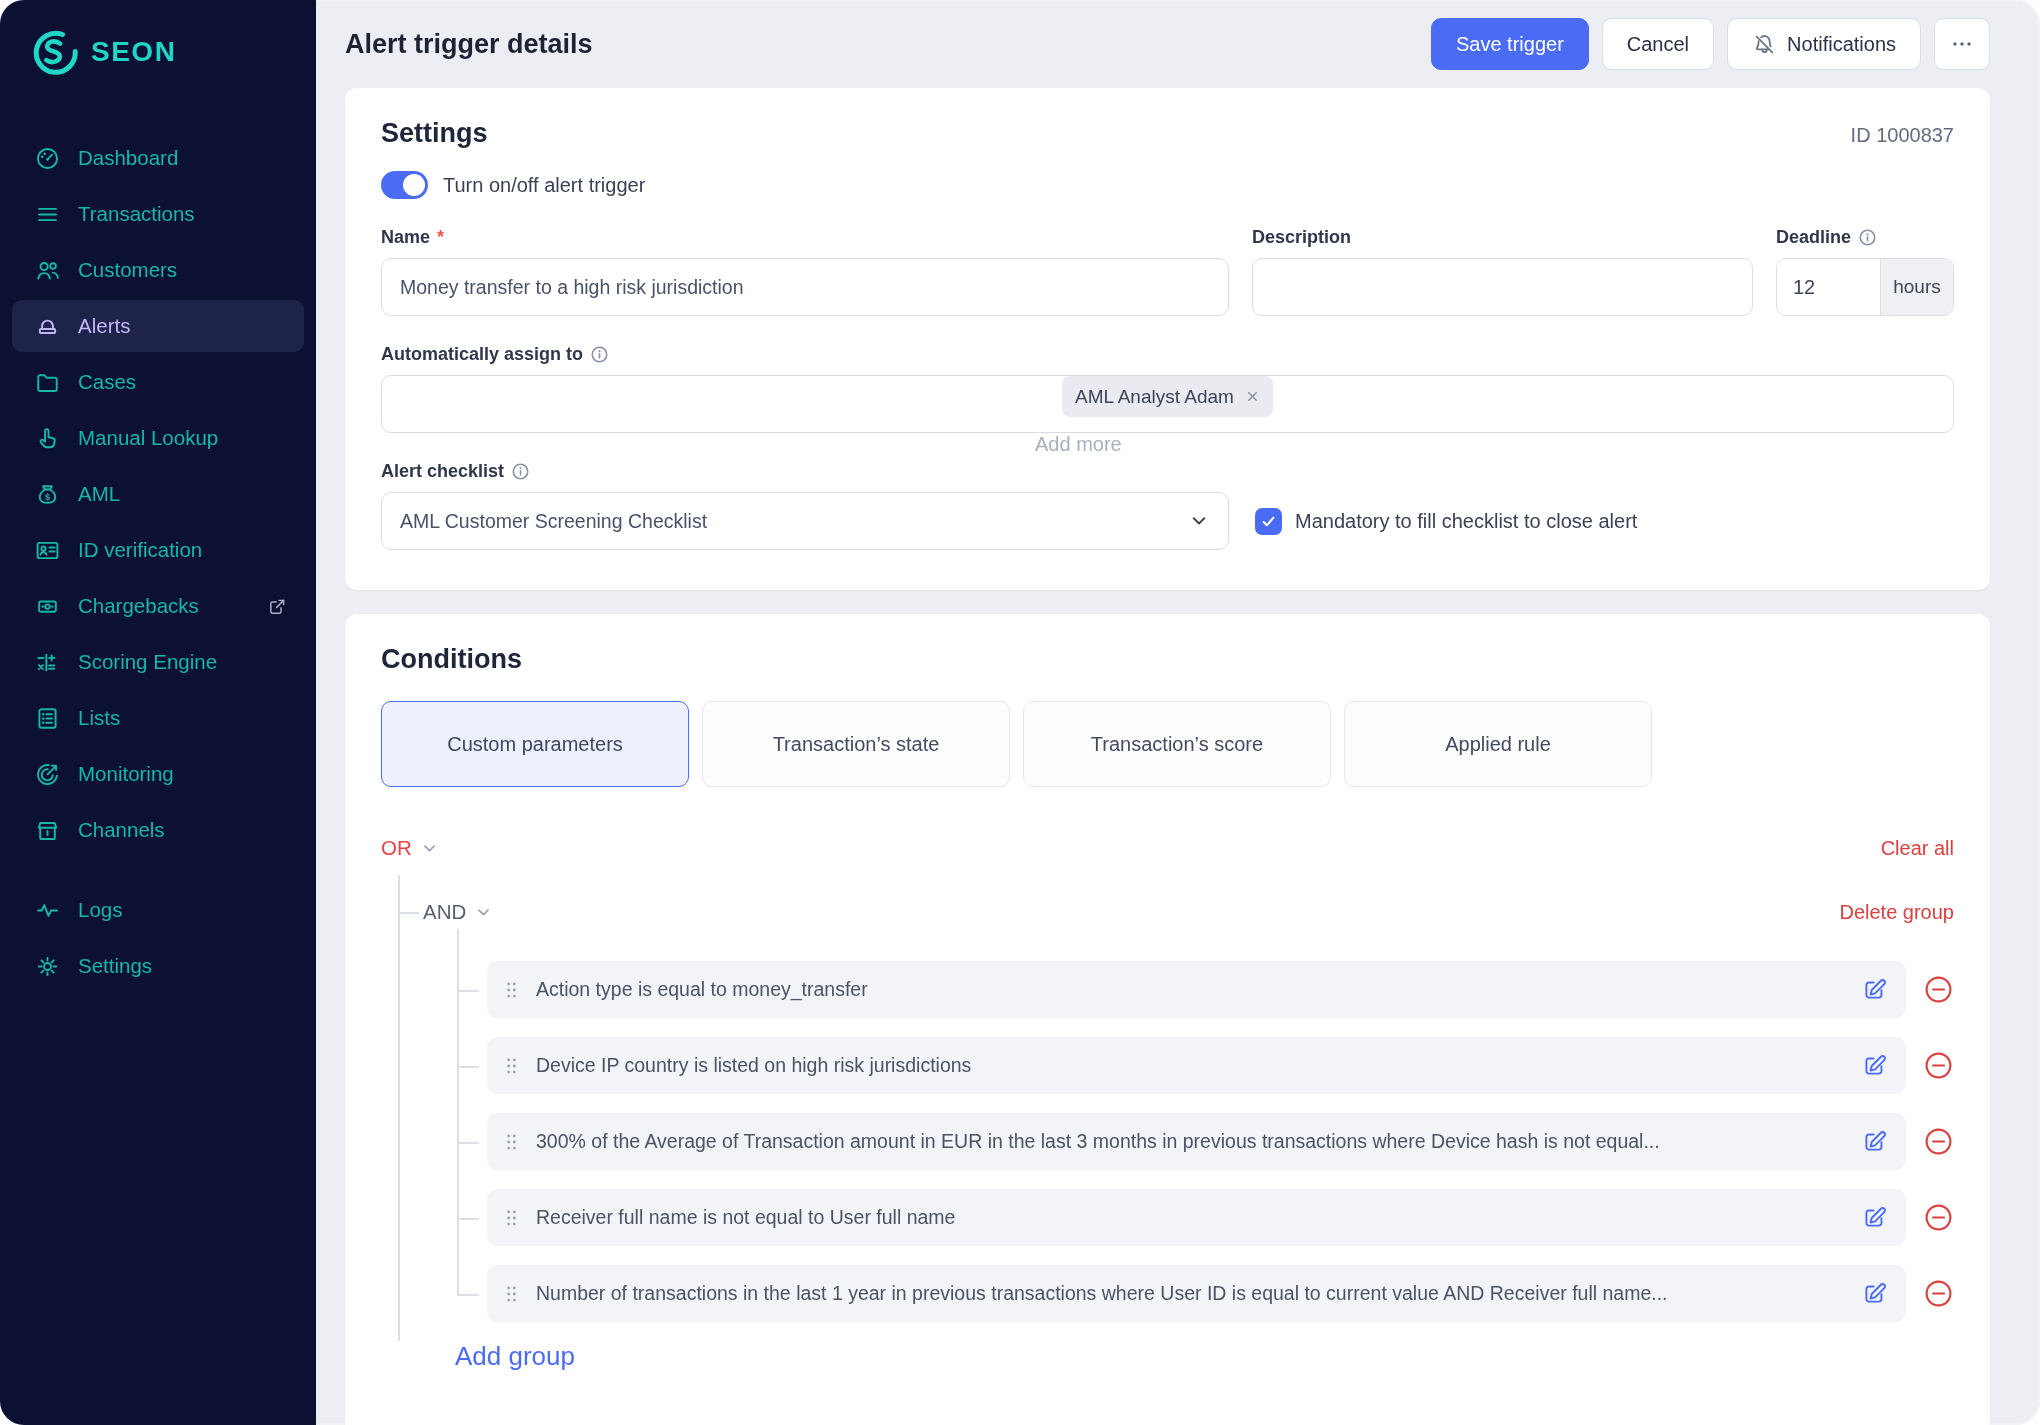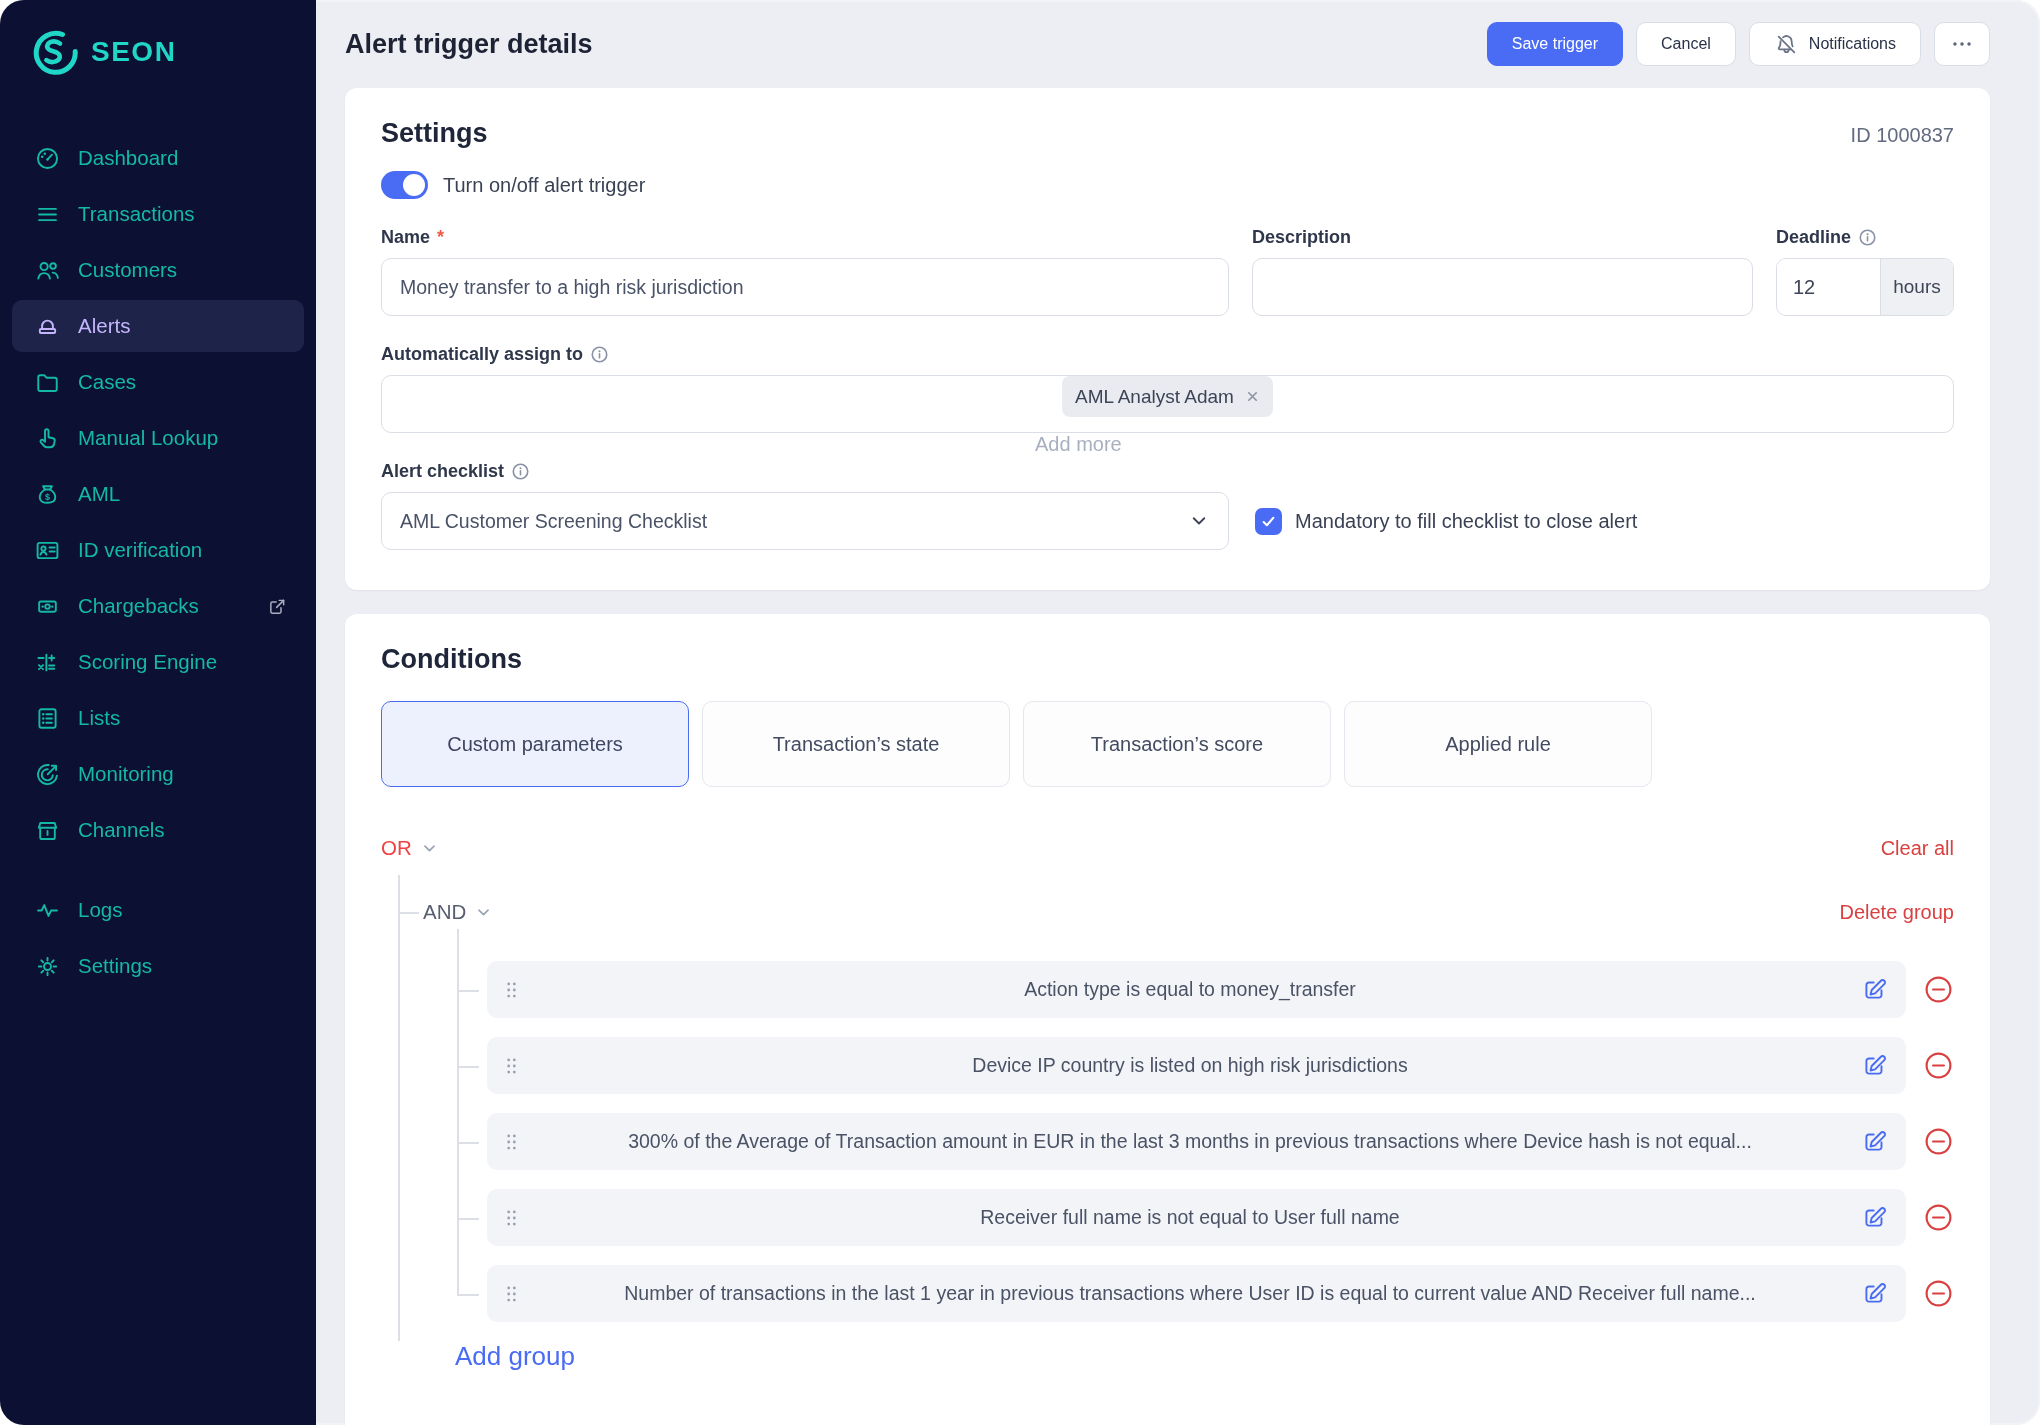--- a/index.html
+++ b/index.html
@@ -22,21 +22,21 @@
   .nav-item .nav-ic{width:27px; height:27px; flex:none;}
   .nav-ext{margin-left:auto; width:21px; height:21px; color:#a9aec0;}
   .nav-gap{height:24px;}
   svg.icon{fill:none; stroke:currentColor; stroke-width:1.7; stroke-linecap:round; stroke-linejoin:round;}
 
   
   .main{flex:1; min-width:0; display:flex; flex-direction:column; overflow:hidden;}
   .topbar{flex:none; height:88px; display:flex; align-items:center; padding:0 50px 0 29px;}
   .page-title{font-size:27px; font-weight:bold; color:#1d2334;}
   .topbar-actions{margin-left:auto; display:flex; gap:13px; align-items:center;}
-  .btn{height:44px; border:1.5px solid var(--border); background:#fff; border-radius:10px; font-size:16px; color:#2b3247; display:flex; align-items:center; gap:10px; padding:0 24px; cursor:pointer; font-family:inherit;}
+  .btn{height:52px; border:1.5px solid var(--border); background:#fff; border-radius:10px; font-size:20px; color:#2b3247; display:flex; align-items:center; gap:10px; padding:0 24px; cursor:pointer; font-family:inherit;}
   .btn-primary{background:var(--accent); border-color:var(--accent); color:#fff;}
   .btn-more{width:56px; justify-content:center; padding:0; color:#5d6579;}
   .btn .bicon{width:25px; height:25px; color:#6b7487;}
 
   .content{padding:0 50px 0 29px;}
   .card{background:#fff; border-radius:12px; box-shadow:0 1px 2px rgba(16,24,40,.05); padding:30px 36px 40px;}
   .card + .card{margin-top:24px;}
   .card-head{display:flex; align-items:baseline;}
   .card-title{font-size:27px; font-weight:bold; color:#20263a;}
   .record-id{margin-left:auto; font-size:20px; color:#626b80;}
@@ -82,21 +82,21 @@
   .vline-and{left:76px; top:96px; height:365px;}
   .op-row{display:flex; align-items:center; height:30px;}
   .op{display:flex; align-items:center; gap:8px; font-size:20.5px; cursor:pointer;}
   .op-or{color:#ef4444;}
   .op-and{color:#565e70;}
   .op .chev{width:19px; height:19px; color:#9aa2b4;}
   .and-row{margin-top:34px; padding-left:42px; position:relative;}
   .and-row::before{content:""; position:absolute; left:17px; top:50%; width:21px; height:2px; background:var(--line);}
   .link-danger{margin-left:auto; color:var(--danger); font-size:20px; cursor:pointer;}
   .rules{margin-top:34px; padding-left:106px;}
-  .rule-line{position:relative; display:flex; align-items:center; margin-bottom:19px;text-align:center;}
+  .rule-line{position:relative; display:flex; align-items:center; margin-bottom:19px;}
   .rule-line::before{content:""; position:absolute; left:-30px; top:50%; width:22px; height:2px; background:var(--line);}
   .rule-row{flex:1; min-width:0; height:57px; background:#f3f4f7; border-radius:10px; display:flex; align-items:center; gap:17px; padding:0 18px 0 17px;}
   .grip{width:15px; height:22px; color:#98a0b3; cursor:grab; flex:none;}
   .rule-text{flex:1; min-width:0; font-size:19.5px; color:#4a5266; white-space:nowrap; overflow:hidden; text-overflow:ellipsis;}
   .edit-btn{flex:none; width:27px; height:27px; color:var(--accent); cursor:pointer;}
   .minus-btn{flex:none; margin-left:17px; width:31px; height:31px; color:var(--danger); cursor:pointer;}
   .add-group{margin-top:1px; padding-left:74px; font-size:26px; color:var(--accent); cursor:pointer;}
 </style>
 </head>
 <body>

